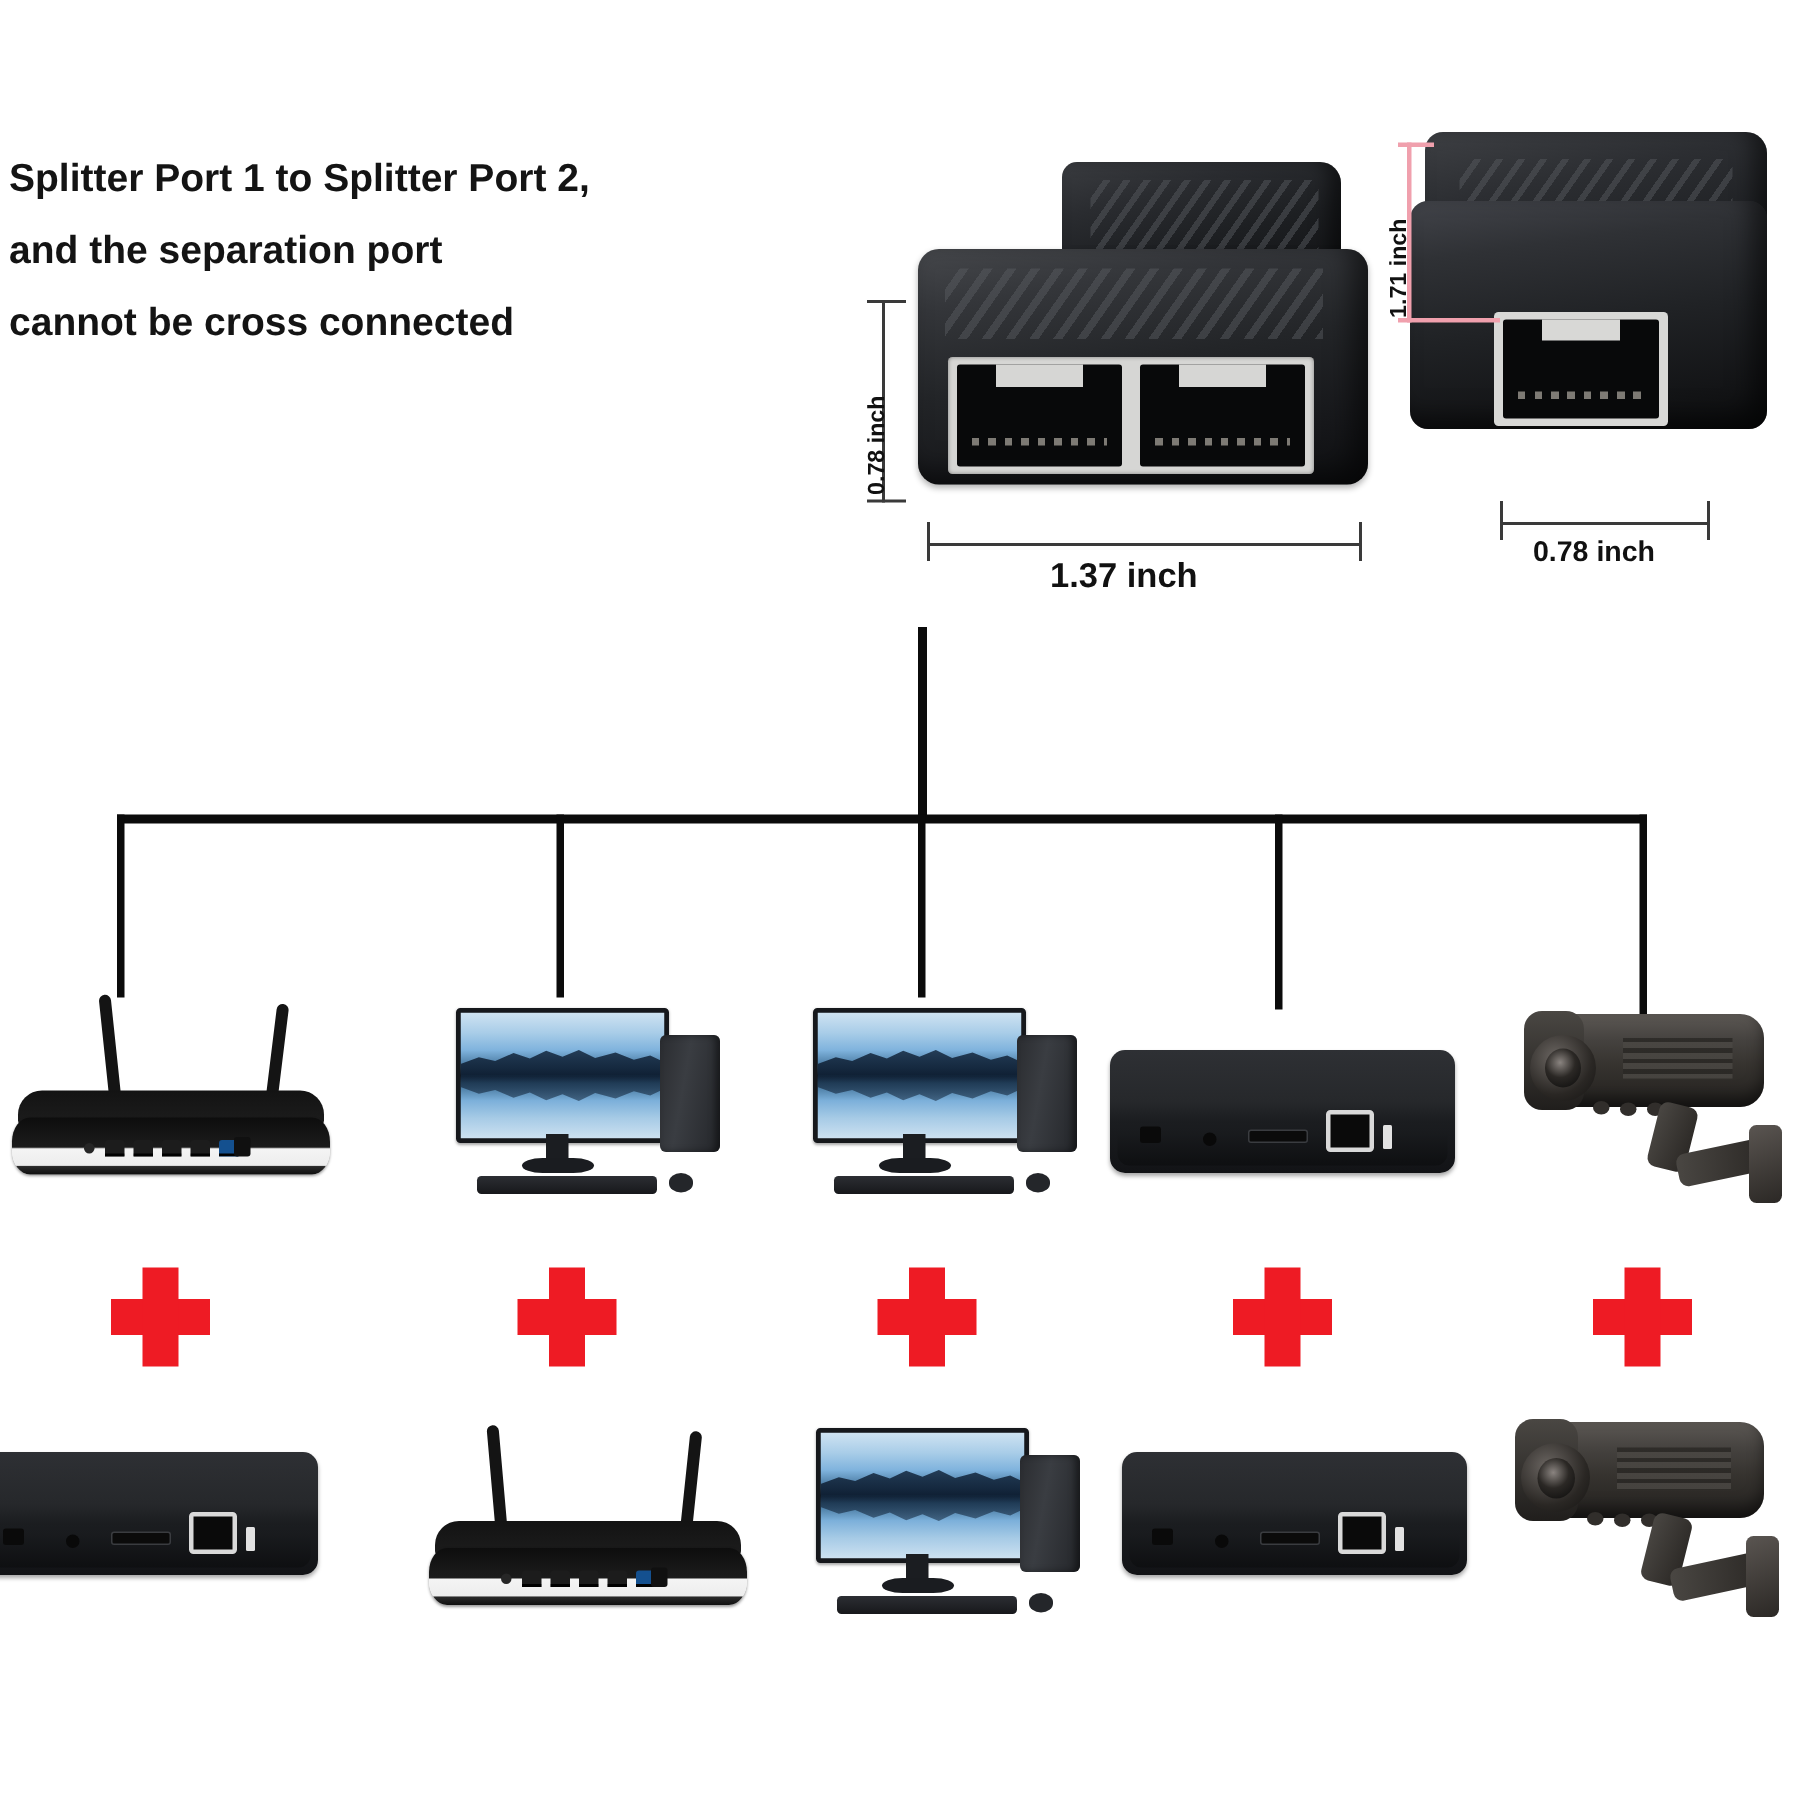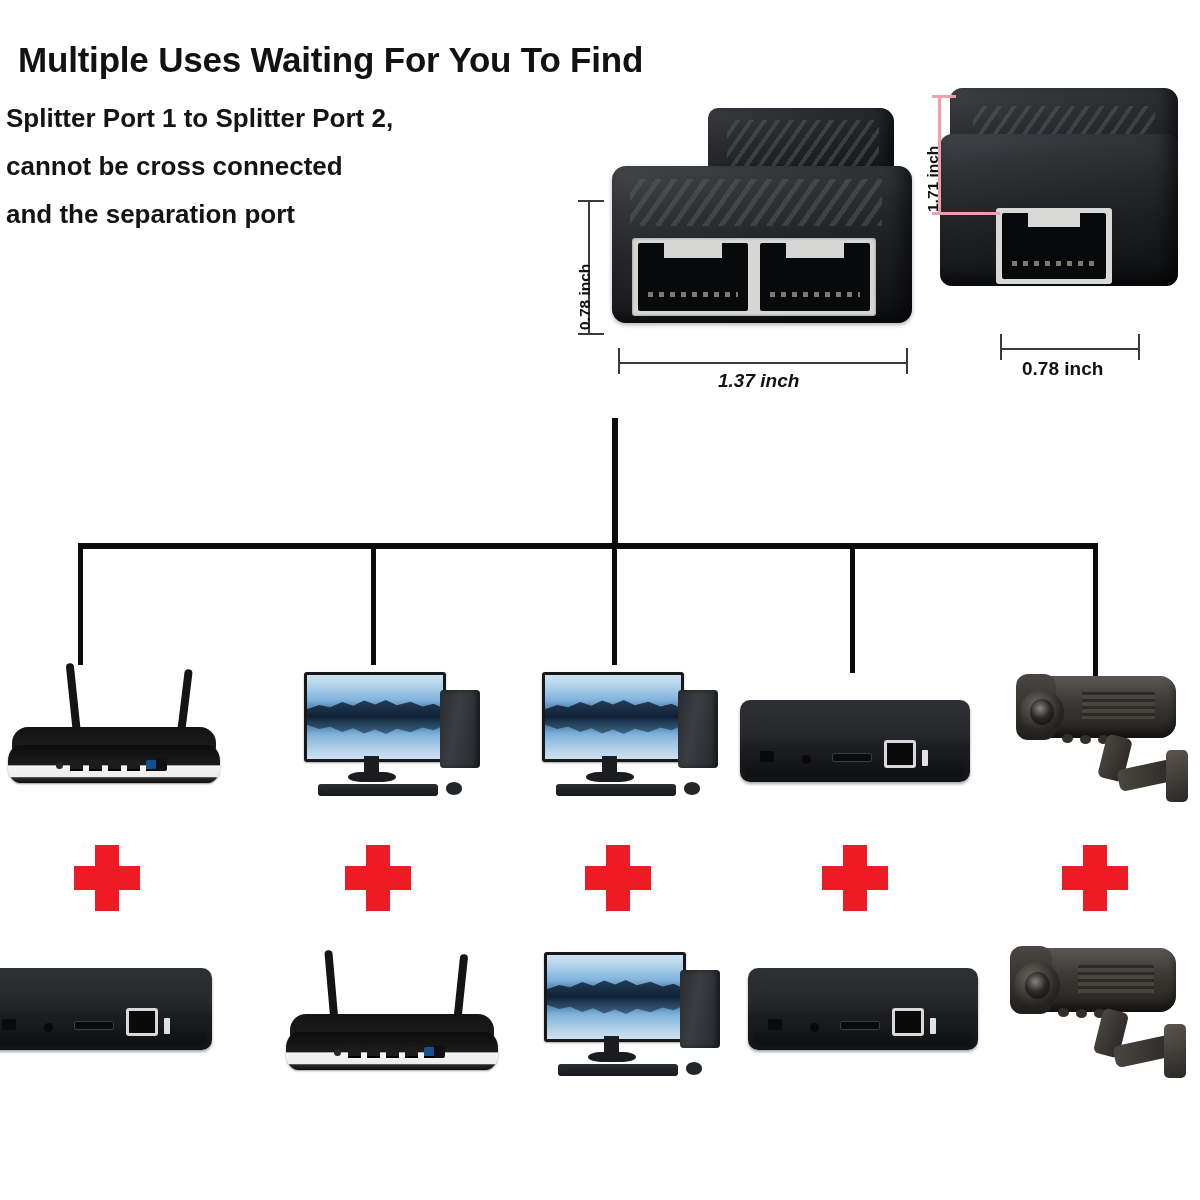--- a/index.html
+++ b/index.html
@@ -100,26 +100,25 @@
      background:radial-gradient(circle at 42% 36%,#8a8480 0%,#2b2825 46%,#0a0a0a 100%);}
   .cam .arm{position:absolute;background:linear-gradient(100deg,#4a4743,#2a2724);border-radius:6px;}
   .cam .mount{position:absolute;background:linear-gradient(160deg,#5a5551,#2b2825);border-radius:5px;}
   .cam .knob{position:absolute;background:#312e2b;border-radius:50%;}
 </style>
 </head>
 <body>
 
 <div class="stage">
 
-  <div id="title">Multiple Uses Waiting For You To Find</div>
 
   <div id="note">
     <div class="ln">Splitter Port 1 to Splitter Port 2,</div>
+    <div class="ln">and the separation port</div>
     <div class="ln">cannot be cross connected</div>
-    <div class="ln">and the separation port</div>
   </div>
 
   <div class="prod" style="left:612px;top:108px;width:300px;height:215px;">
 
     <div style="position:absolute;left:96px;top:0;width:186px;height:74px;border-radius:10px 14px 4px 4px;
                 background:linear-gradient(165deg,#3a3c40 0%,#2a2c30 30%,#1d1f22 62%,#121315 100%);
                 box-shadow:inset -8px -4px 12px rgba(0,0,0,.5);">
       <div style="position:absolute;left:10%;top:16%;width:82%;height:62%;opacity:.5;
                   background:repeating-linear-gradient(125deg,transparent 0 7px,#55585d 7px 11px);"></div>
     </div>
@@ -147,21 +146,21 @@
   </div>
 
   <div class="dimline" style="left:588px;top:200px;width:2px;height:135px;"></div>
   <div class="tick" style="left:578px;top:200px;width:26px;height:2px;"></div>
   <div class="tick" style="left:578px;top:333px;width:26px;height:2px;"></div>
   <div class="dimtext rot" style="left:576px;top:330px;">0.78 inch</div>
 
   <div class="dimline" style="left:618px;top:362px;width:290px;height:2px;"></div>
   <div class="tick" style="left:618px;top:348px;width:2px;height:26px;"></div>
   <div class="tick" style="left:906px;top:348px;width:2px;height:26px;"></div>
-  <div class="dimtext" style="left:718px;top:370px;font-size:19px;font-style:italic;">1.37 inch</div>
+  <div class="dimtext" style="left:700px;top:370px;font-size:23px;">1.37 inch</div>
 
   <div class="prod" style="left:940px;top:88px;width:238px;height:240px;">
     <div style="position:absolute;left:10px;top:0;width:228px;height:132px;border-radius:12px 14px 6px 6px;
                 background:linear-gradient(168deg,#3e4044 0%,#2c2e32 28%,#1e2023 60%,#101113 100%);
                 box-shadow:inset -9px -5px 14px rgba(0,0,0,.5);">
       <div style="position:absolute;left:10%;top:14%;width:80%;height:64%;opacity:.45;
                   background:repeating-linear-gradient(125deg,transparent 0 8px,#5a5d62 8px 12px);"></div>
     </div>
     <div style="position:absolute;left:0;top:46px;width:238px;height:152px;border-radius:12px;
                 background:linear-gradient(172deg,#42444a 0%,#2f3135 22%,#202225 52%,#131416 84%,#0b0c0d 100%);

